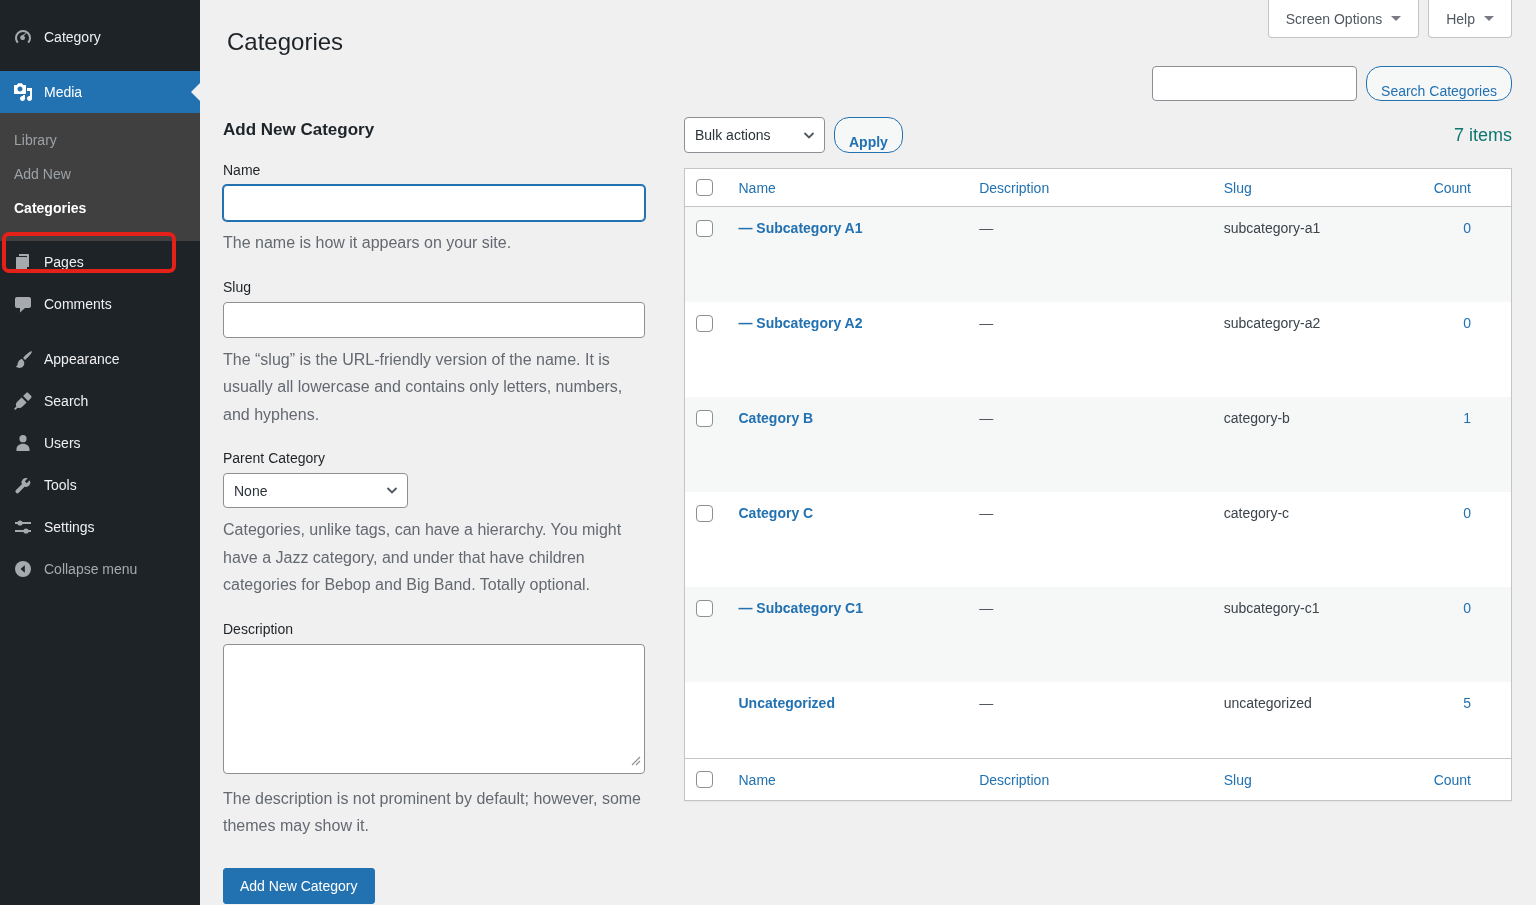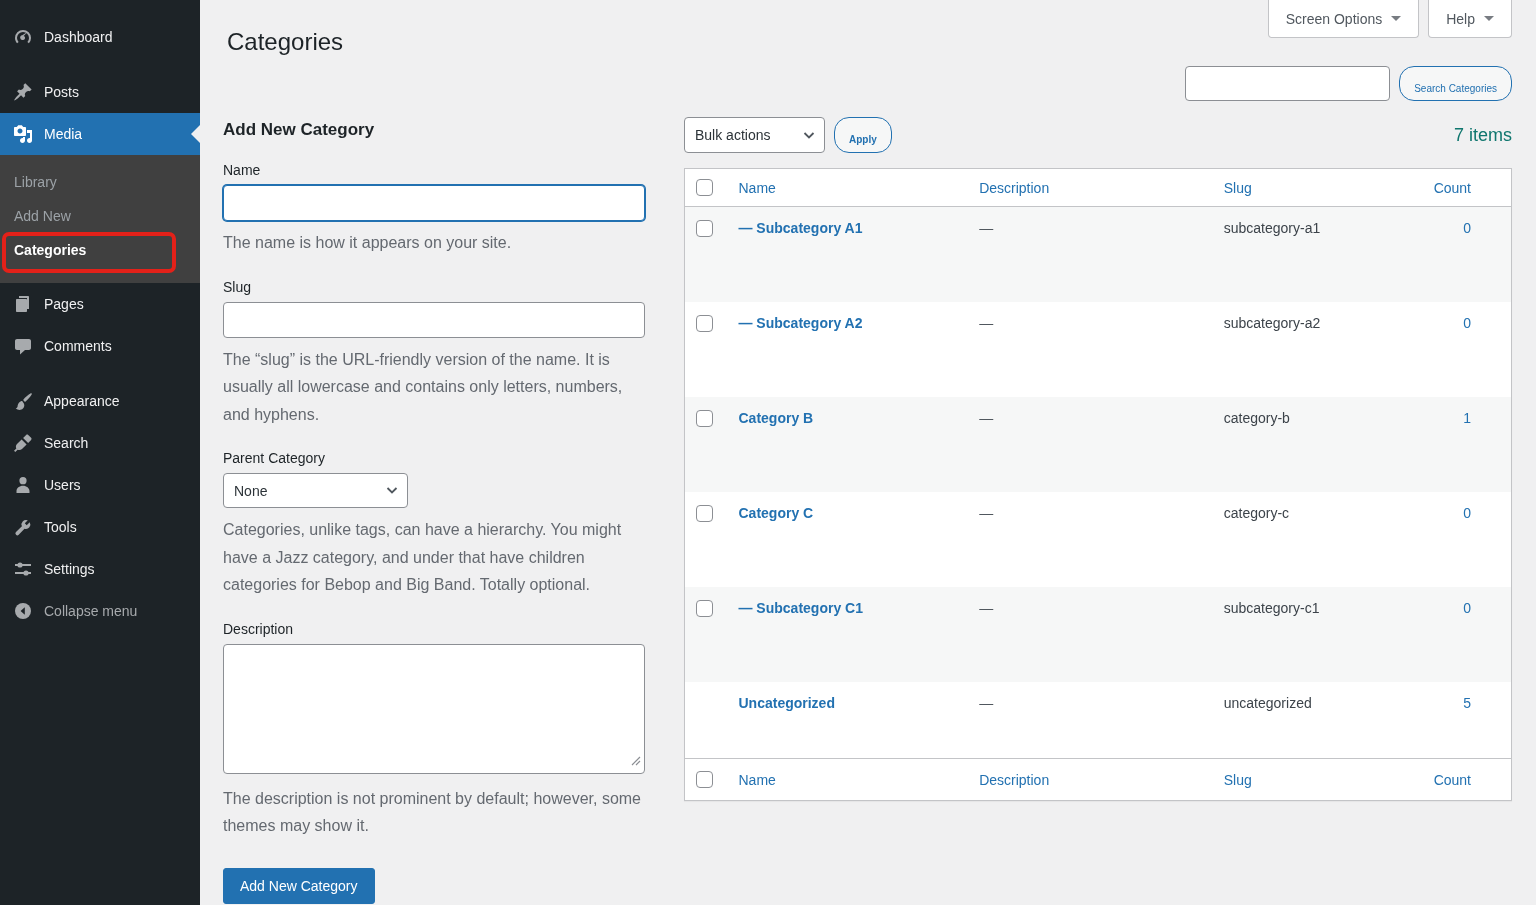--- a/index.html
+++ b/index.html
@@ -64,21 +64,21 @@
   }
 
   .search-row { position:absolute; top:66px; right:24px; display:flex; gap:9px; }
   .search-input {
     width:205px; height:35px; background:#fff;
     border:1px solid #8c8f94; border-radius:4px; padding:0 8px; font-size:14px;
   }
   .btn-secondary {
     height:35px; padding:16px 14px; background:#f6f7f7;
     border:1px solid #2271b1; border-radius:15px; color:#2271b1;
-    font-size:10px; cursor:pointer; font-family:inherit;
+    font-size:14px; cursor:pointer; font-family:inherit;
   }
 
   
   .form-col { position:absolute; left:23px; top:112px; width:422px; }
   .form-heading { font-size:17px; font-weight:700; color:#1d2327; margin:8px 0 22px 0; }
   .field { margin-bottom:22px; }
   .field label { display:block; margin-bottom:7px; color:#1d2327; font-size:14px; }
   .text-input {
     width:100%; height:36px; background:#fff; font-size:14px; padding:0 8px;
     border:1px solid #8c8f94; border-radius:4px;
@@ -152,33 +152,25 @@
 
 <aside class="sidebar">
   <div class="menu">
 
     <div class="menu-item">
       <span class="mi">
         <svg viewBox="0 0 20 20">
             <path d="M10 3a8 8 0 0 0-8 8c0 2 .8 3.9 2.1 5.3l1.5-1.4A6 6 0 0 1 4 11a6 6 0 0 1 12 0c0 1.5-.6 2.9-1.6 3.9l1.5 1.4A8 8 0 0 0 18 11a8 8 0 0 0-8-8zm0 10a2 2 0 0 0 .7-3.9L14.5 5 9.2 8.2A2 2 0 0 0 10 13z"></path>
           </svg>
       </span>
-      <span>Dashboard</span>
+      <span>Category</span>
     </div>
 
     <div class="menu-sep"></div>
 
-    <div class="menu-item">
-      <span class="mi">
-        <svg viewBox="0 0 20 20">
-            <path d="M10.44 3.02l1.82-1.82 6.36 6.35-1.83 1.82c-1.05-.68-2.48-.57-3.41.36l-.75.75c-.92.93-1.04 2.35-.35 3.41l-1.83 1.82-2.41-2.41-2.8 2.79c-.42.42-3.38 2.71-3.8 2.29s1.86-3.38 2.28-3.8l2.79-2.79L4.1 9.36l1.83-1.82c1.05.69 2.48.57 3.4-.36l.75-.75c.93-.92 1.05-2.35.36-3.41z"></path>
-          </svg>
-      </span>
-      <span>Posts</span>
-    </div>
 
     <div class="menu-item active">
       <span class="mi">
         <svg viewBox="0 0 20 20">
             <path d="M13 11V4c0-.55-.45-1-1-1h-1.67l-1.16-1.35c-.19-.22-.46-.35-.76-.35H5.59c-.3 0-.57.13-.76.35L3.67 3H2c-.55 0-1 .45-1 1v7c0 .55.45 1 1 1h10c.55 0 1-.45 1-1zM7 4.5c1.38 0 2.5 1.12 2.5 2.5S8.38 9.5 7 9.5 4.5 8.38 4.5 7 5.62 4.5 7 4.5zM14 6h5v10.5c0 1.38-1.12 2.5-2.5 2.5S14 17.88 14 16.5s1.12-2.5 2.5-2.5c.17 0 .34.02.5.05V9h-3V6zm-4 8.05V13h2v3.5c0 1.38-1.12 2.5-2.5 2.5S7 17.88 7 16.5 8.12 14 9.5 14c.17 0 .34.02.5.05z"></path>
           </svg>
       </span>
       <span>Media</span>
     </div>
 

